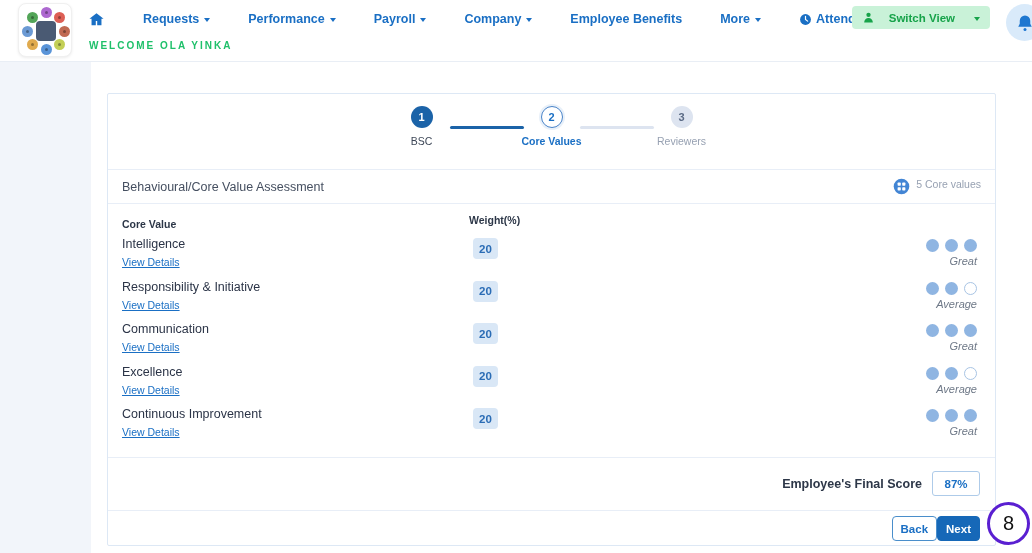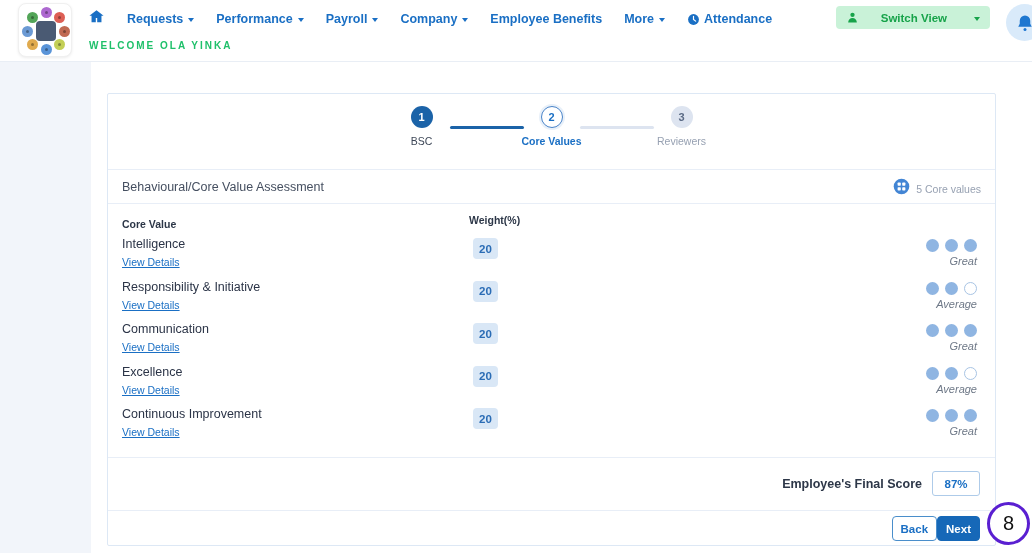--- a/index.html
+++ b/index.html
@@ -5,26 +5,26 @@
   * { margin:0; padding:0; box-sizing:border-box; }
   body { font-family:"Liberation Sans", sans-serif; background:#fff; }
   .screen { position:relative; width:1032px; height:553px; overflow:hidden; background:#fff; }
 
   
   .topbar { position:absolute; top:0; left:0; width:100%; height:62px; background:#fff; border-bottom:1px solid #e9eef5; z-index:10; }
   .logo-card { position:absolute; left:18px; top:3px; width:54px; height:54px; background:#fff; border:1px solid #f0f0f0; border-radius:8px; box-shadow:0 1px 3px rgba(0,0,0,.08); }
   .logo-center { position:absolute; left:17px; top:17px; width:20px; height:20px; background:#4a5a73; border-radius:4px; }
   .logo-dot { position:absolute; width:11px; height:11px; border-radius:50%; }
   .logo-dot::after { content:""; position:absolute; left:4px; top:4px; width:3px; height:3px; border-radius:50%; background:rgba(0,0,0,.35); }
-  .nav-row { position:absolute; left:88px; top:8px; height:22px; display:flex; gap:22px; }
+  .nav-row { position:absolute; left:88px; top:8px; height:22px; display:flex; align-items:center; gap:38px; }
   .nav-item { display:flex; align-items:center; color:var(--nav-blue,#1a6fc4); font-size:12.5px; font-weight:700; cursor:pointer; white-space:nowrap; }
   .caret { width:0; height:0; border-left:3.5px solid transparent; border-right:3.5px solid transparent; border-top:4.5px solid currentColor; margin-left:5px; margin-top:2px; }
   .nav-clock { margin-right:4px; display:flex; }
   .welcome { position:absolute; left:89px; top:40px; font-size:10px; font-weight:700; letter-spacing:2px; color:var(--welcome-green,#1fc06a); }
-  .switch-view { position:absolute; right:42px; top:6px; height:23px; display:flex; align-items:center; gap:22px; padding:0 10px; background:var(--switch-view-bg,#c9f2d8); border-radius:4px; color:var(--switch-view-text,#17a34a); font-size:11.5px; font-weight:700; cursor:pointer; }
+  .switch-view { position:absolute; right:42px; top:6px; height:23px; display:flex; align-items:center; gap:14px; padding:0 10px; background:var(--switch-view-bg,#c9f2d8); border-radius:4px; color:var(--switch-view-text,#17a34a); font-size:11.5px; font-weight:700; cursor:pointer; }
   .bell-wrap { position:absolute; left:1006px; top:4px; width:37px; height:37px; border-radius:50%; background:#d9eafa; display:flex; align-items:center; justify-content:center; cursor:pointer; }
 
   
   .page { position:absolute; top:62px; left:0; right:0; bottom:0; background:#fff; }
   .left-strip { position:absolute; left:0; top:0; width:91px; height:100%; background:#f2f5fa; }
   .card { position:absolute; left:107px; top:31px; width:889px; height:453px; background:#fff; border:1px solid var(--card-border,#dde8f5); border-radius:2px; }
 
   
   .stepper { height:75px; padding-top:12px; display:flex; justify-content:center; align-items:flex-start; }
   .step { width:56px; display:flex; flex-direction:column; align-items:center; }
@@ -36,21 +36,21 @@
   .step-complete .step-label { color:#3d4757; }
   .step-active .step-label { color:#1a6fc4; font-weight:700; }
   .step-upcoming .step-label { color:#97a1b2; }
   .connector { width:74px; margin-top:20px; border-radius:2px; }
   .connector.solid { height:3px; background:var(--stepper-active,#1b63a8); }
   .connector.faint { height:2.5px; background:#dde4f0; }
 
   
   .section-header { height:35px; border-top:1px solid #e8eef7; border-bottom:1px solid #e8eef7; display:flex; align-items:center; justify-content:space-between; padding:0 14px; }
   .section-title { font-size:12.5px; font-weight:500; color:#454f60; }
-  .count-wrap { display:flex; align-items:flex-end; gap:6px; }
+  .count-wrap { display:flex; align-items:flex-start; gap:6px; }
   .count-text { font-size:10.5px; color:var(--muted-text,#97a1b2); }
 
   
   .table-header { position:relative; height:30px; padding:10px 14px 0; }
   .col-name { font-size:10.5px; font-weight:700; color:#2d3748; }
   .col-weight { position:absolute; left:361px; top:10px; font-size:10.5px; font-weight:700; color:#2d3748; }
   .rows { padding-bottom:10px; }
   .cv-row { position:relative; height:42.5px; padding:3px 14px 0; }
   .cv-name { font-size:12.5px; font-weight:400; color:#2b3447; line-height:15px; }
   .view-details { display:inline-block; font-size:10.5px; color:#1a6fc4; text-decoration:underline; cursor:pointer; line-height:13px; }

